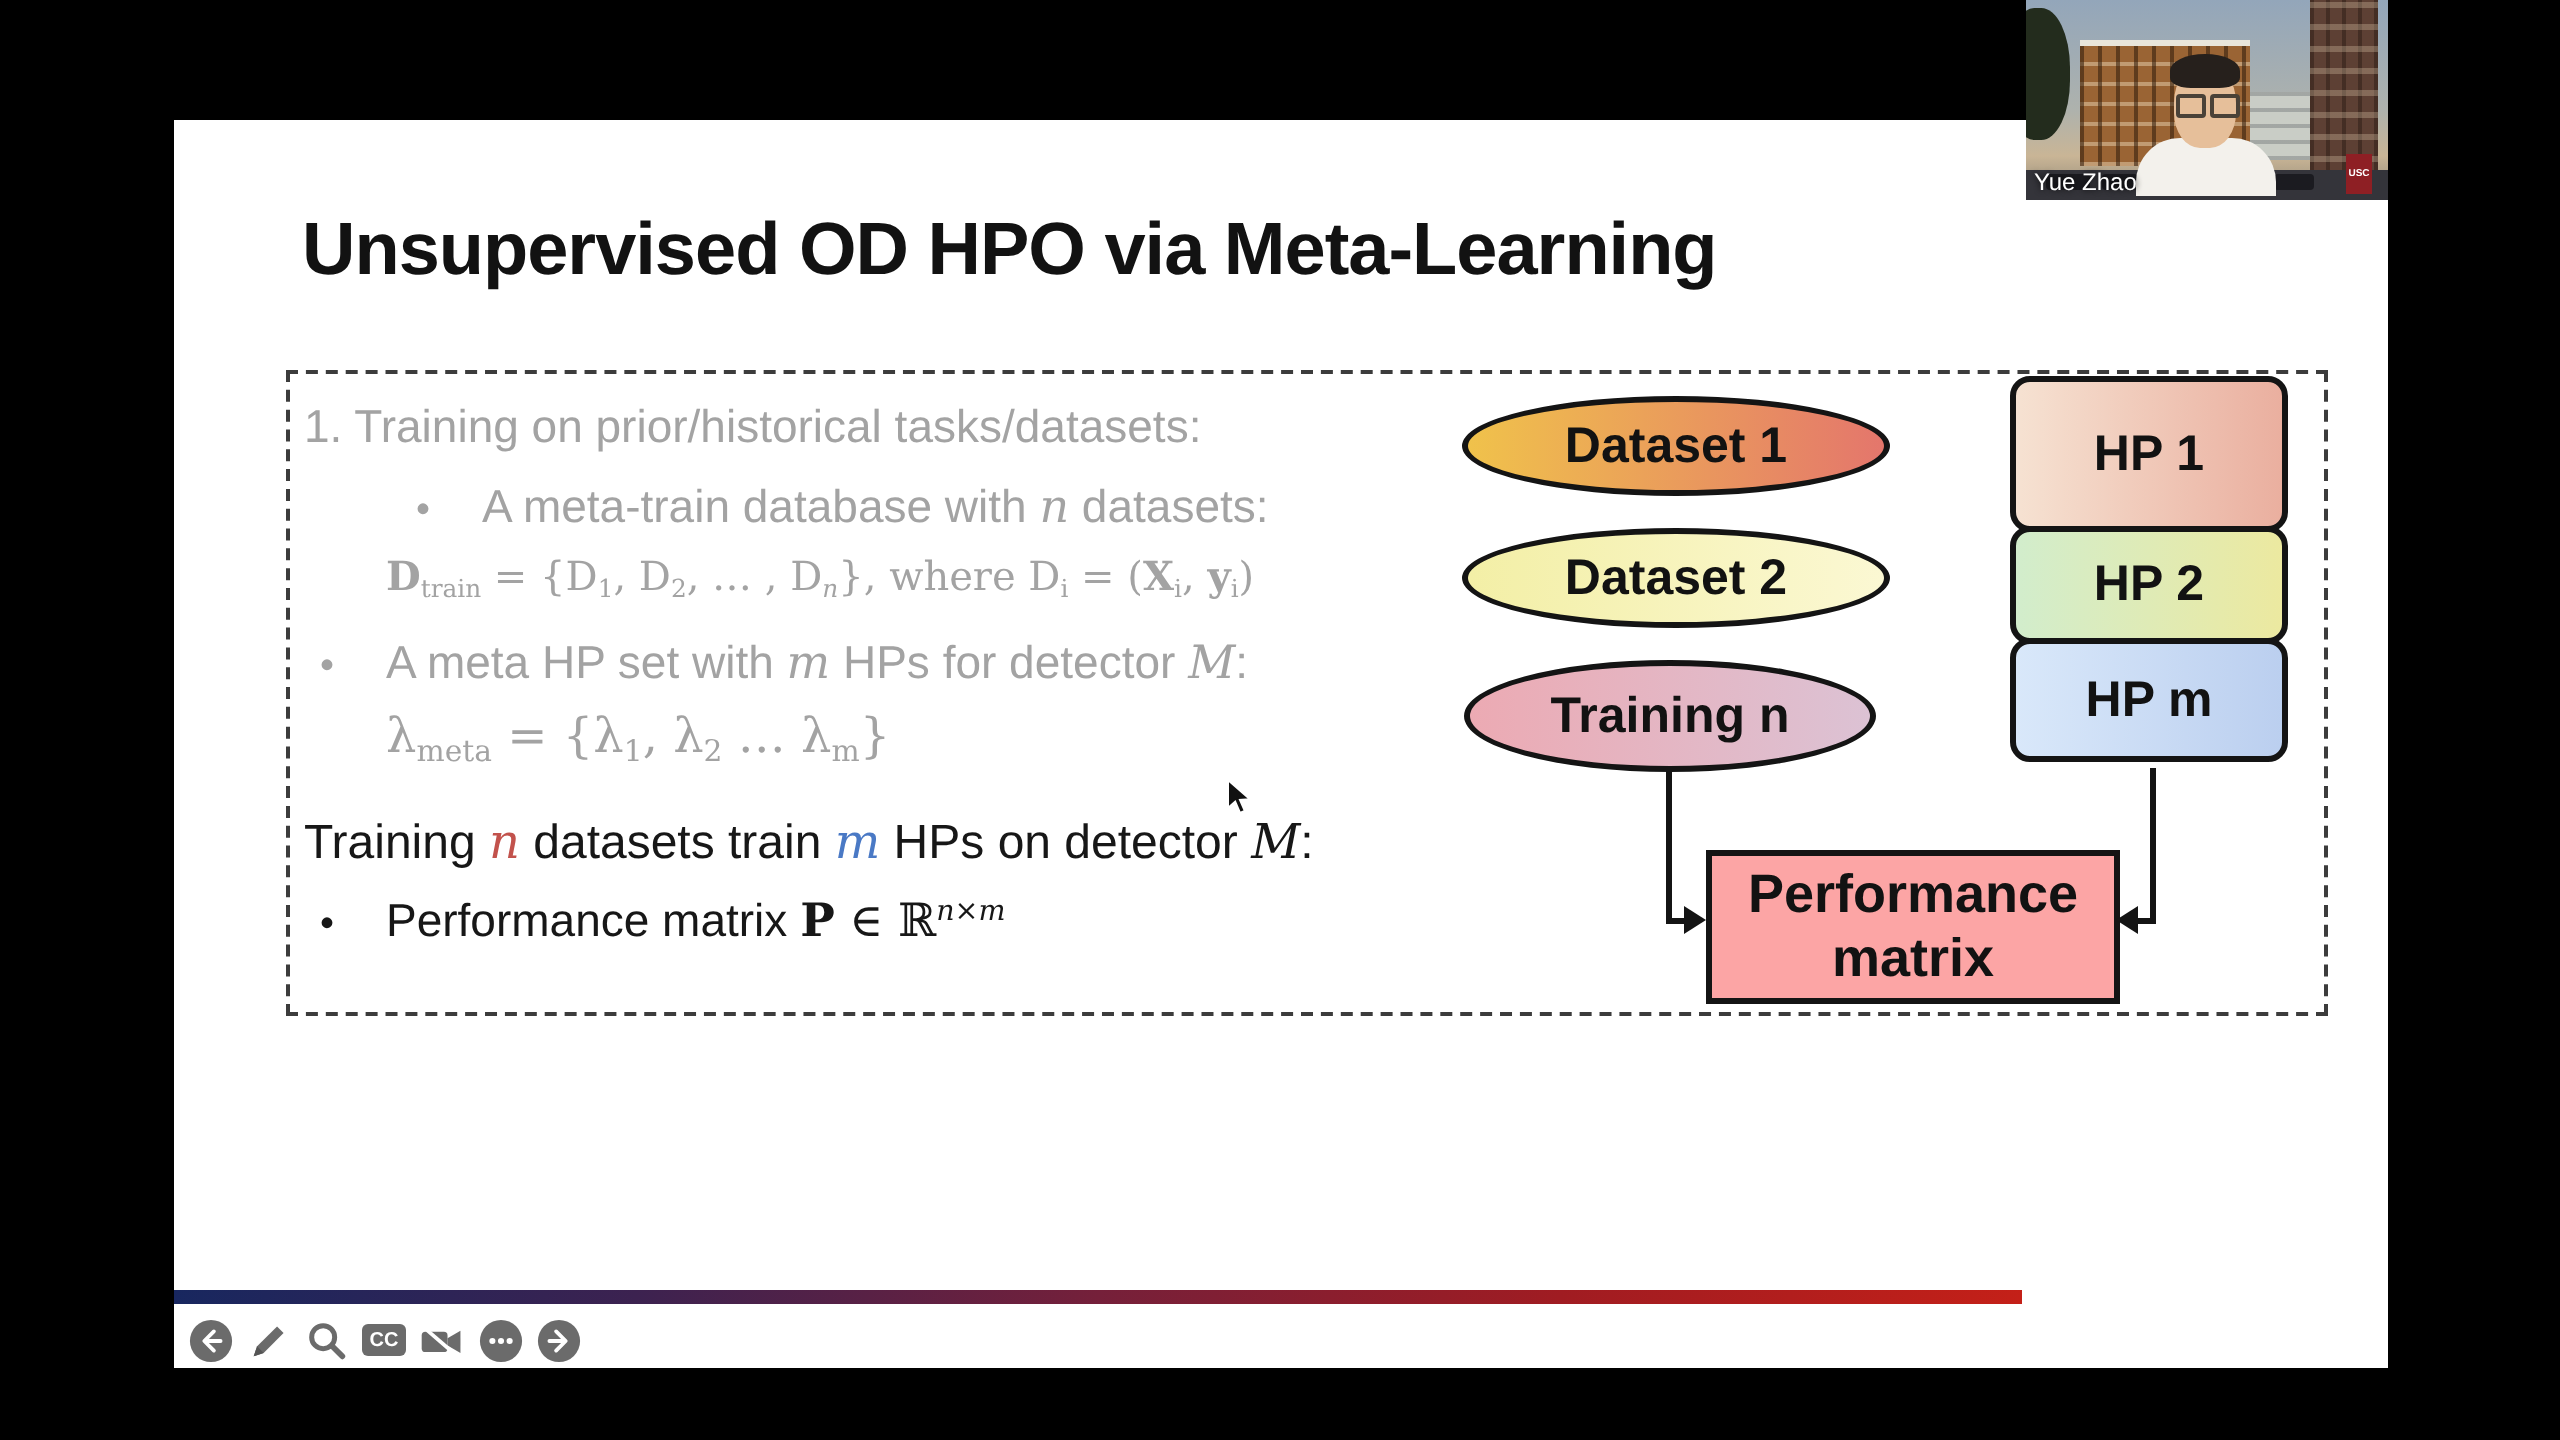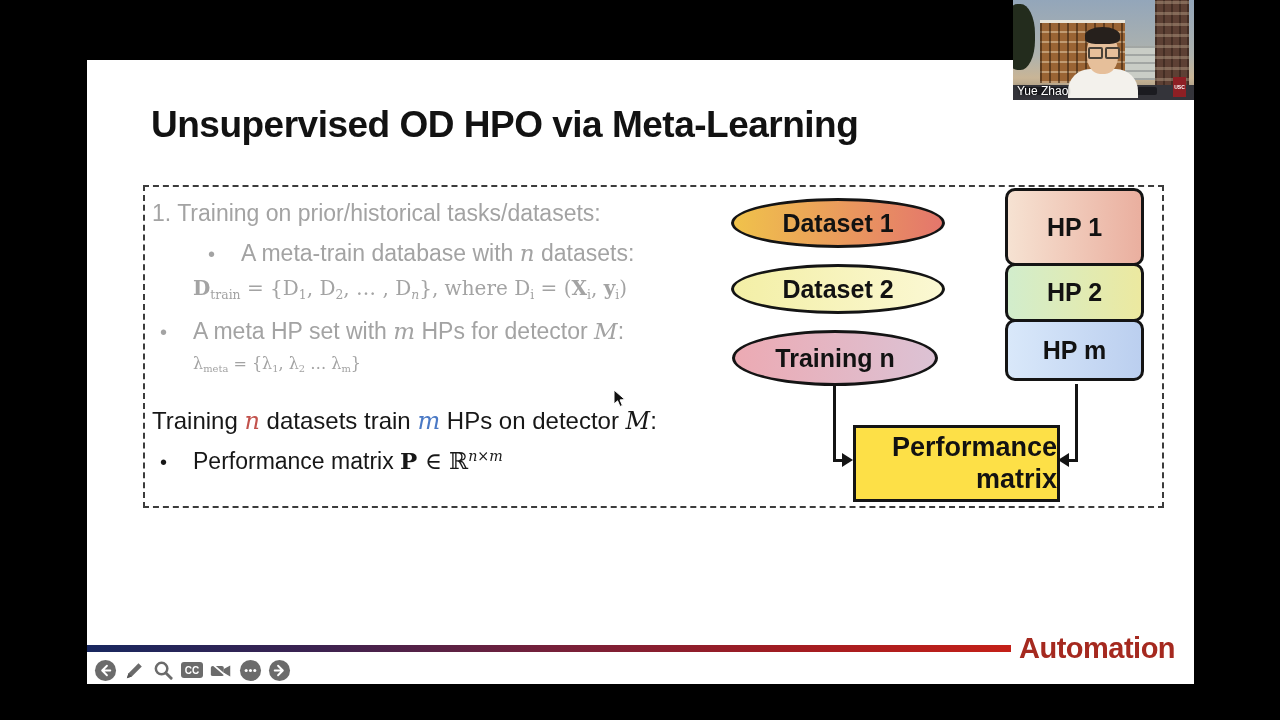--- a/index.html
+++ b/index.html
@@ -13,21 +13,21 @@
   .dashed-box{position:absolute;left:56px;top:125px;width:1017px;height:319px;
               border:2px dashed #3c3c3c;}
 
   .line{position:absolute;white-space:nowrap;font-size:23px;color:#a3a3a3;}
   .line.dark{color:#171717;}
   .bullet-marker{display:inline-block;width:33px;font-size:20px;}
   .l0{left:65px;top:140px;}
   .l1{left:73px;top:180px;margin-left:48px;}
   .l2{left:106px;top:216px;font-size:20px;}
   .l3{left:73px;top:258px;}
-  .l4{left:106px;top:294px;font-size:16px;}
+  .l4{left:106px;top:294px;font-size:24px;}
   .l5{left:65px;top:347px;font-size:24px;}
   .l6{left:73px;top:387px;}
 
   
   .b{font-weight:400;}
   .m{font-family:"DejaVu Serif",serif;}
   .mi{font-family:"DejaVu Serif",serif;font-style:italic;}
   .mb{font-family:"DejaVu Serif",serif;font-weight:700;}
   .sub{font-family:"DejaVu Serif",serif;font-size:0.62em;vertical-align:-0.3em;}
   .sub.mi{font-style:italic;}
@@ -44,22 +44,22 @@
   .dsn{left:645px;top:270px;width:200px;height:50px;}
 
   .hp-stack{position:absolute;left:918px;top:128px;width:139px;}
   .hp{border:3px solid #141414;border-radius:10px;display:flex;align-items:center;
       justify-content:center;font-size:25px;font-weight:700;color:#121212;}
   .hp1{height:72px;}
   .hp2{height:53px;margin-top:-3px;}
   .hpm{height:56px;margin-top:-3px;}
 
   .perf-box{position:absolute;left:766px;top:365px;width:201px;height:71px;
-            background:#fde047;border:3px solid #141414;display:flex;flex-direction:column;
-            align-items:flex-end;justify-content:center;font-size:27px;font-weight:700;
+            background:#fca5a5;border:3px solid #141414;display:flex;flex-direction:column;
+            align-items:center;justify-content:center;font-size:27px;font-weight:700;
             color:#121212;line-height:1.15;}
 
   .conn{position:absolute;background:#141414;}
   .v1{left:746px;top:323px;width:3px;height:79px;}
   .h1{left:746px;top:399px;width:12px;height:3px;}
   .head-right{position:absolute;left:755px;top:393px;width:0;height:0;
               border-left:11px solid #141414;border-top:7.5px solid transparent;
               border-bottom:7.5px solid transparent;}
   .v2{left:988px;top:324px;width:3px;height:78px;}
   .h2{left:980px;top:399px;width:11px;height:3px;}
@@ -146,21 +146,20 @@
       <span>matrix</span>
     </div>
     <div class="conn v1"></div>
     <div class="conn h1"></div>
     <div class="head-right"></div>
     <div class="conn v2"></div>
     <div class="conn h2"></div>
     <div class="head-left"></div>
 
     <div class="grad-line" style="background: linear-gradient(90deg, rgb(24, 39, 95), rgb(60, 34, 80), rgb(117, 32, 58), rgb(160, 28, 34), rgb(196, 32, 24));"></div>
-    <div class="brand" style="color: rgb(165, 41, 31);">Automation</div>
 
     <div class="toolbar">
       <div class="tb">
         <svg width="23" height="23" viewBox="0 0 24 24">
             <circle cx="12" cy="12" r="11" fill="#6b6b6b"></circle>
             <path d="M13.5 7 L8.5 12 L13.5 17 M9 12 H17" stroke="#fff" stroke-width="2" fill="none" stroke-linecap="round" stroke-linejoin="round"></path>
           </svg>
       </div>
       <div class="tb">
         <svg width="23" height="23" viewBox="0 0 24 24">

